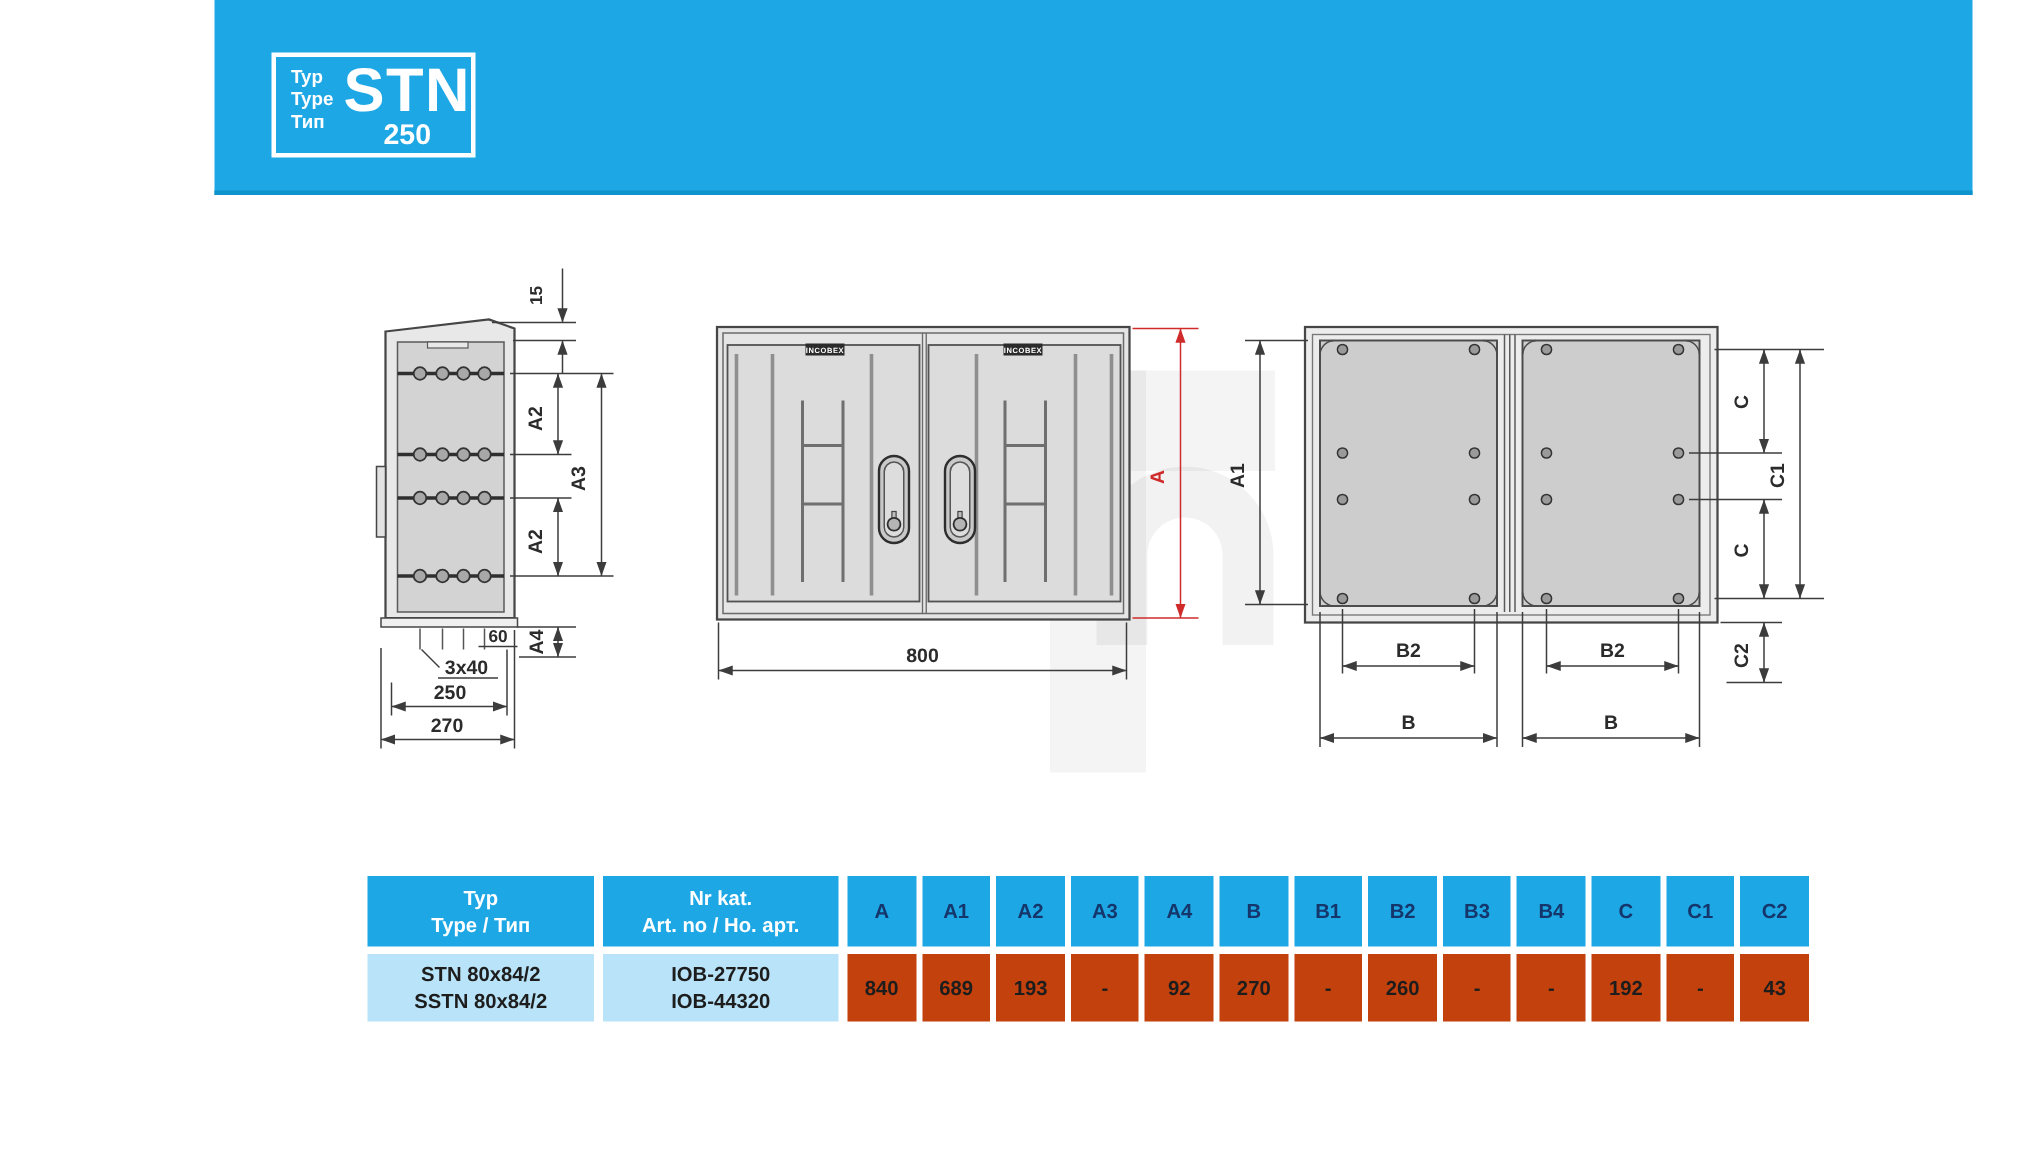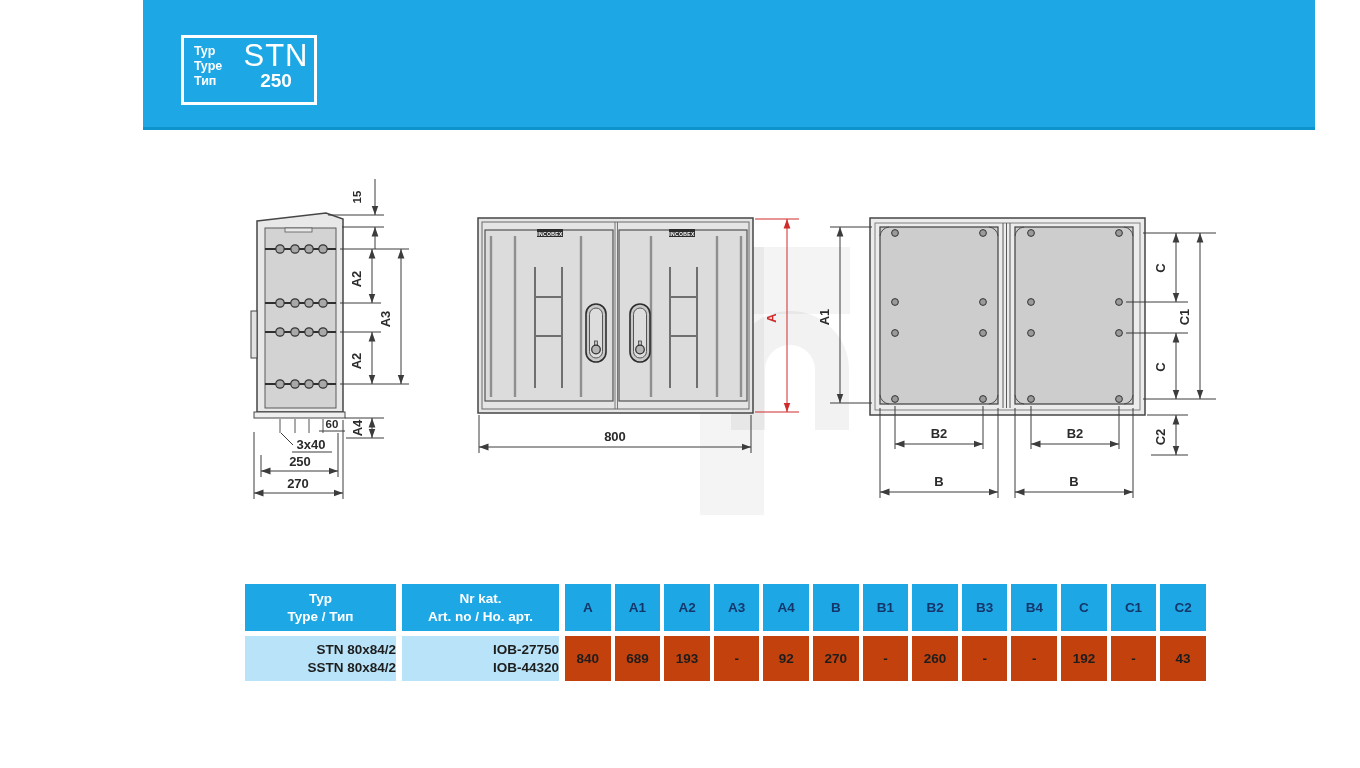--- a/index.html
+++ b/index.html
@@ -5,21 +5,21 @@
   html,body{margin:0;padding:0;background:#fff;}
   .page{position:relative;width:1360px;height:768px;background:#ffffff;overflow:hidden;
         font-family:"Liberation Sans",sans-serif;margin-left:48px;}
   
   .band{position:absolute;left:95px;top:0;width:1172px;height:127px;background:#1ea7e5;
         border-bottom:3px solid #0e93cc;}
   .type-box{position:absolute;left:38px;top:35px;width:130px;height:64px;border:3px solid #ffffff;
             display:flex;color:#ffffff;}
   .type-box .labels{width:44px;padding:6px 0 0 10px;font-size:12.5px;font-weight:600;line-height:1.2;}
   .type-box .series{flex:1;text-align:center;padding-top:2px;}
-  .type-box .series .name{font-size:31px;font-weight:normal;letter-spacing:1px;line-height:1.0;}
+  .type-box .series .name{font-size:41px;font-weight:bold;letter-spacing:1px;line-height:1.0;}
   .type-box .series .size{font-size:19px;font-weight:bold;line-height:1.1;}
   .band-title{position:absolute;right:110px;top:28px;text-align:right;color:#ffffff;}
   .band-title .t1{font-size:29px;line-height:1.15;}
   .band-title .t2{font-size:27px;line-height:1.15;}
   
   .drawings{position:absolute;left:0;top:150px;width:1360px;height:390px;}
   svg text{font-family:"Liberation Sans",sans-serif;fill:#2b2b2b;}
   .dimlbl{font-size:13px;font-weight:bold;}
   .dimlbl-sm{font-size:11.5px;font-weight:bold;}
   .redlbl{fill:#cf2b2b;}
@@ -31,21 +31,21 @@
         text-align:center;font-weight:bold;}
   .cell span{line-height:1.3;}
   .c1{width:151px;margin-right:6px;}
   .c2{width:157px;margin-right:2px;}
   .cd{flex:1;margin-left:4px;}
   .thead .cell{height:47px;background:#1ea7e5;}
   .thead .c1,.thead .c2{color:#ffffff;font-size:13.5px;}
   .hletter{color:#14366b;font-size:13.5px;}
   .tbody{margin-top:5px;}
   .tbody .cell{height:45px;font-size:13.5px;color:#1d1d1d;}
-  .lblue{background:#b9e3f8;align-items:flex-end;}
+  .lblue{background:#b9e3f8;}
   .grey{background:#c2410c;font-weight:800;}
   .redval{color:#d43434;}
 </style>
 </head>
 <body>
 
 <div class="page">
 
   <div class="band">
     <div class="type-box">

